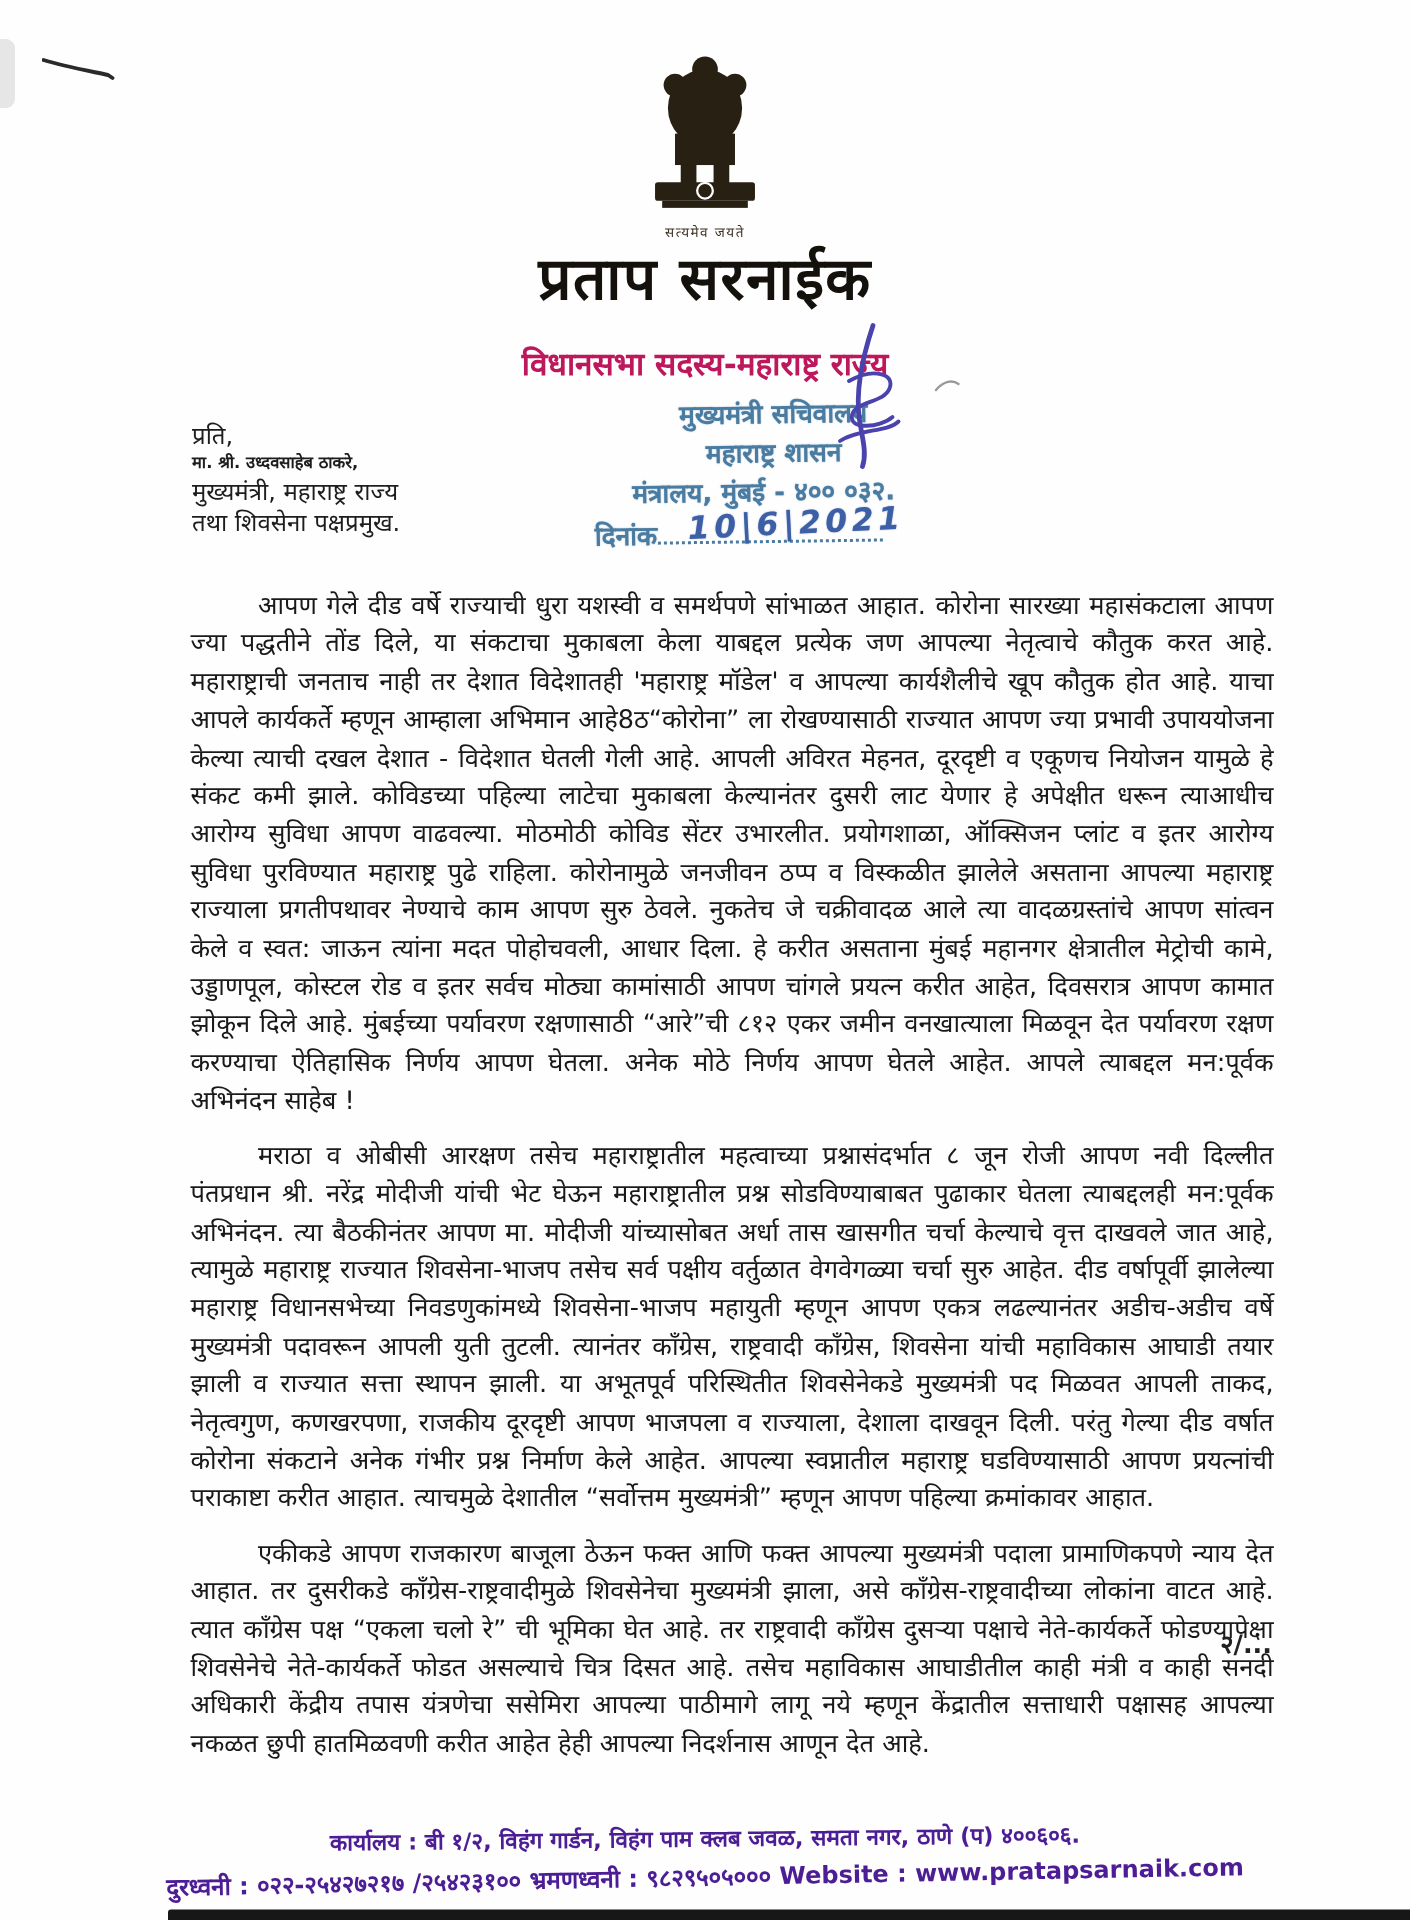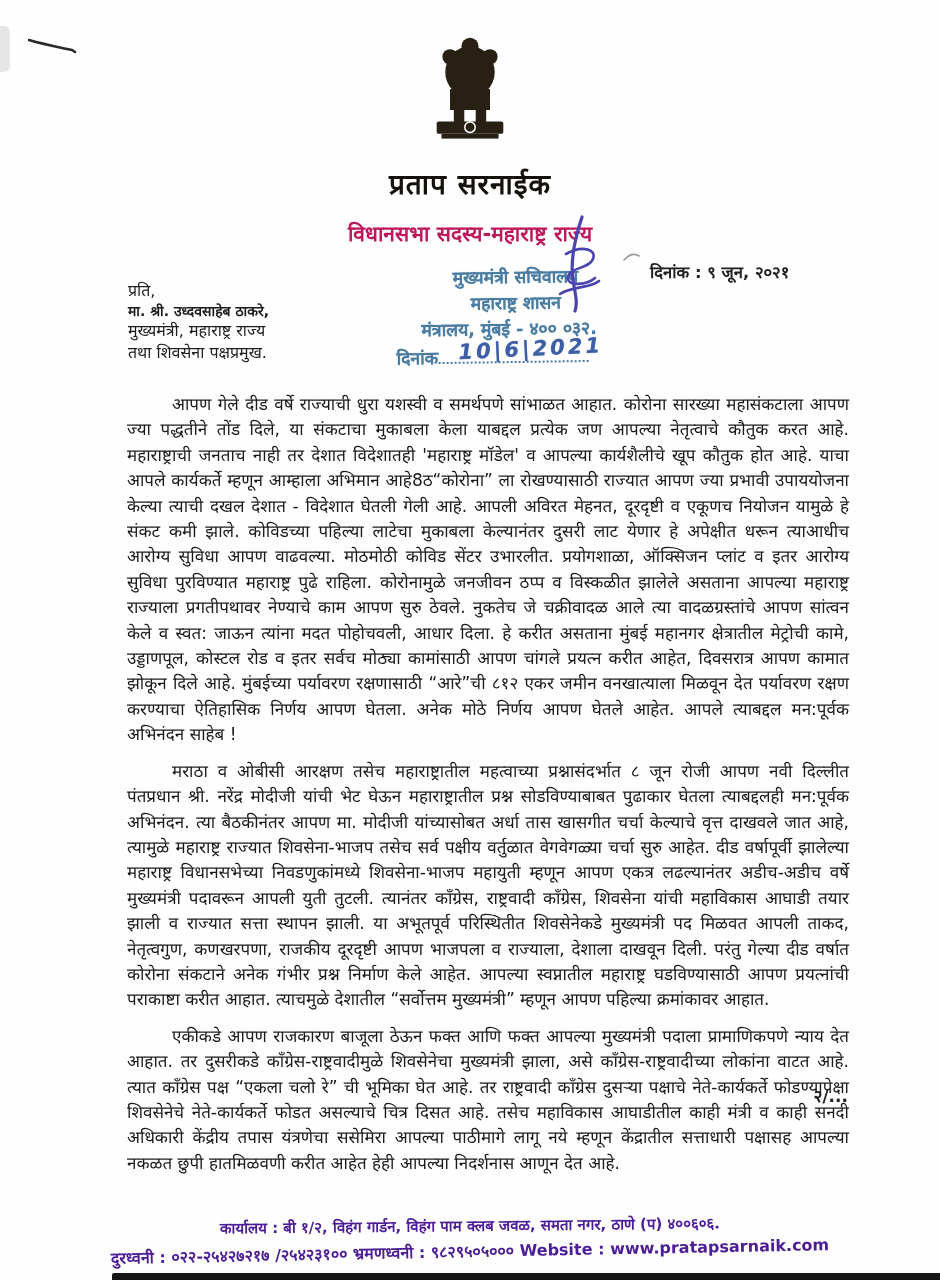--- a/index.html
+++ b/index.html
@@ -6,27 +6,27 @@
   .page{
     position:relative;width:940px;height:1280px;margin:0 auto;
     background:#fefefe;overflow:hidden;
     font-family:"DejaVu Sans","Liberation Sans",sans-serif;
     color:#1c1c1c;
   }
   
   .letterhead{position:absolute;top:32px;left:0;width:100%;text-align:center;}
   .emblem{display:block;margin:0 auto;}
   .emblem-caption{font-size:9px;color:#3a3223;letter-spacing:1px;margin-top:-2px;}
-  .lh-name{font-size:28px;font-weight:700;color:#14110c;letter-spacing:1px;line-height:1.05;margin-top:20px;}
+  .lh-name{font-size:39px;font-weight:700;color:#14110c;letter-spacing:1px;line-height:1.05;margin-top:6px;}
   .lh-sub{font-size:21px;font-weight:700;color:#be185d;margin-top:20px;}
   
   .dateline{position:absolute;top:260px;left:650px;width:230px;font-size:16.5px;font-weight:600;color:#222;}
   .recipient{position:absolute;top:282px;left:128px;font-size:16px;line-height:1.15;color:#1d1d1d;}
   .recipient .r1{font-weight:400;}
-  .recipient .r2{font-weight:700;font-size:14px;margin-top:3px;}
+  .recipient .r2{font-weight:700;font-size:11px;margin-top:3px;}
   .recipient .r3,.recipient .r4{font-weight:400;margin-top:3px;}
   
   .stamp{
     position:absolute;top:264px;left:396px;width:240px;text-align:center;
     color:#4a7ba1;transform:rotate(-0.8deg);
     font-weight:600;font-size:17.5px;line-height:26px;
     text-shadow:0 0 1px rgba(74,123,161,.55);
   }
   .stamp .s3{white-space:nowrap;margin-left:-14px;}
   .stamp-date-row{text-align:left;margin-top:2px;white-space:nowrap;}
@@ -77,25 +77,25 @@
         <rect x="33" y="58" width="11" height="38"></rect>
         <rect x="56" y="58" width="11" height="38"></rect>
         <rect x="29" y="60" width="42" height="22"></rect>
         <rect x="15" y="94" width="70" height="13" rx="2"></rect>
         <rect x="20" y="107" width="60" height="5"></rect>
       </g>
       <circle cx="50" cy="100" r="5.5" fill="none" stroke="#fefefe" stroke-width="1.6"></circle>
       <ellipse cx="27" cy="100" rx="6" ry="4" fill="#282013"></ellipse>
       <ellipse cx="73" cy="100" rx="6" ry="4" fill="#282013"></ellipse>
     </svg>
+    <div class="emblem-caption">सत्यमेव जयते</div>
     <div class="lh-name">प्रताप सरनाईक</div>
     <div class="lh-sub">विधानसभा सदस्य-महाराष्ट्र राज्य</div>
   </div>
 
-  <div class="dateline">दिनांक : ९ जून, २०२१</div>
 
   <div class="recipient">
     <div class="r1">प्रति,</div>
     <div class="r2">मा. श्री. उध्दवसाहेब ठाकरे,</div>
     <div class="r3">मुख्यमंत्री, महाराष्ट्र राज्य</div>
     <div class="r4">तथा शिवसेना पक्षप्रमुख.</div>
   </div>
 
   <div class="stamp">
     <div class="s1">मुख्यमंत्री सचिवालय</div>

